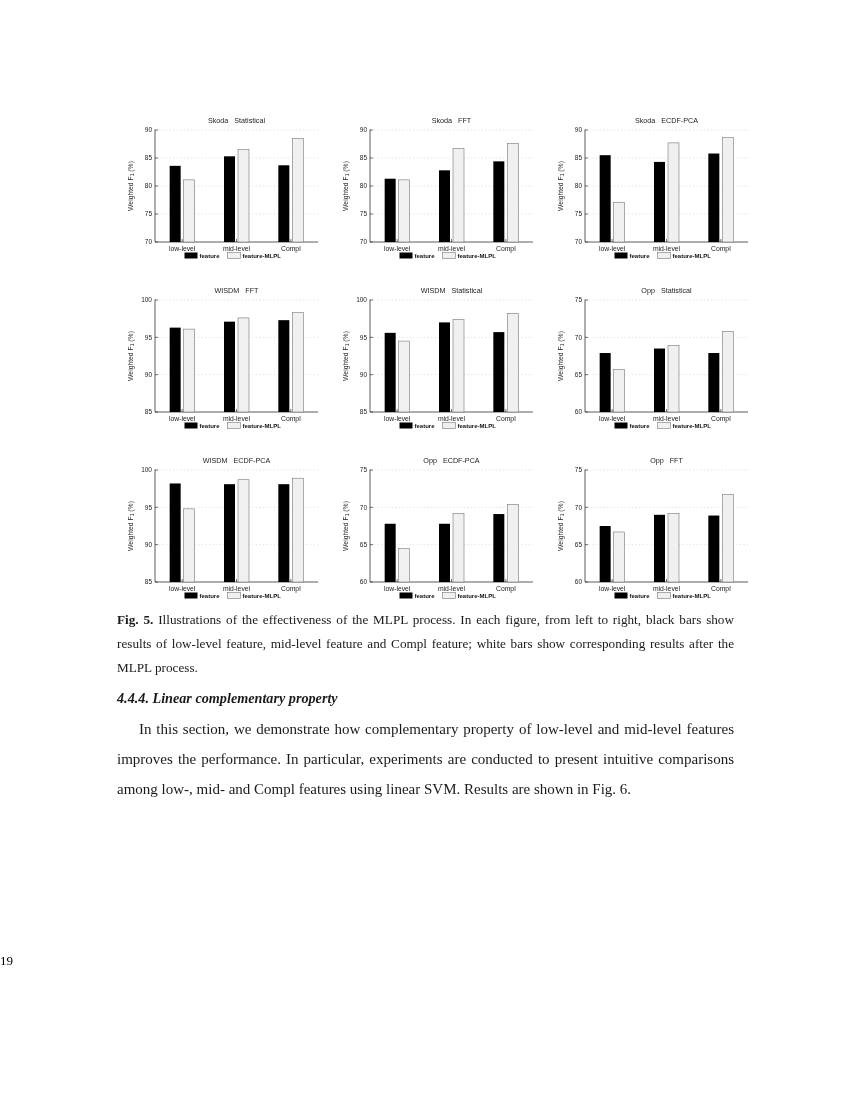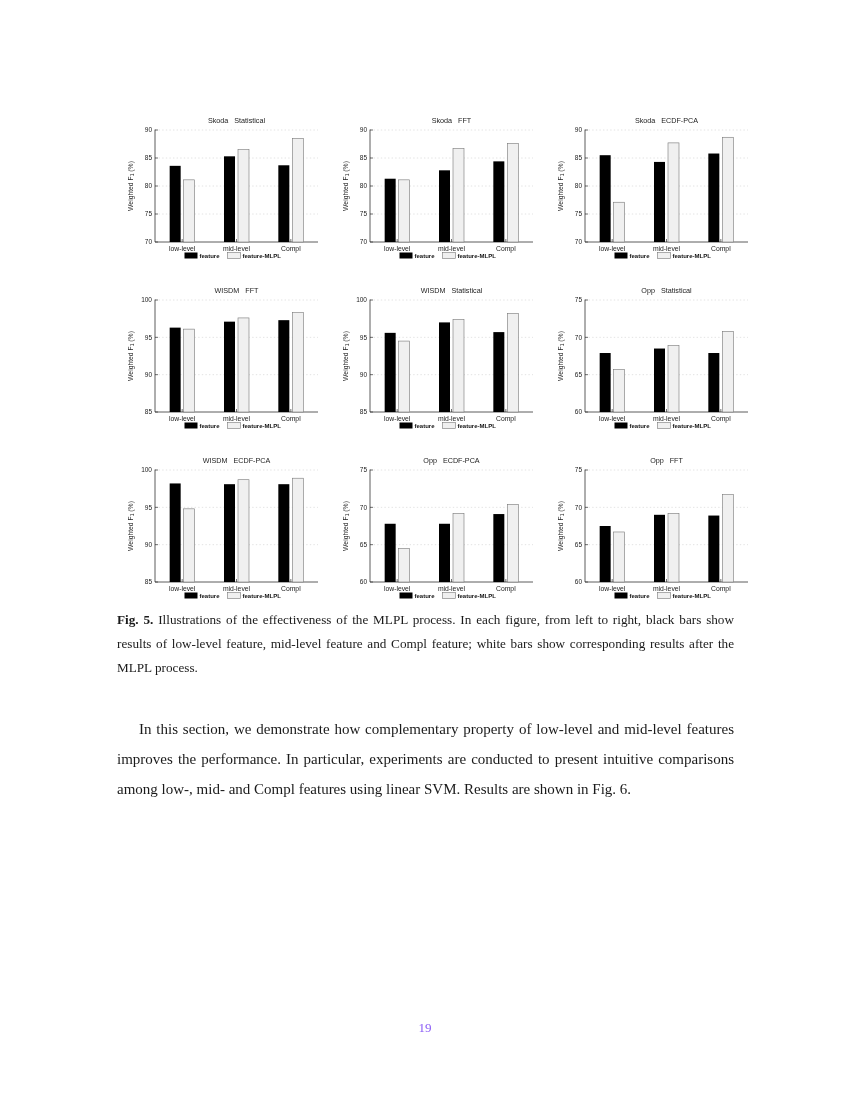--- a/index.html
+++ b/index.html
@@ -54,25 +54,25 @@
     width: 617px;
     font-size: 15px;
     line-height: 30px;
     text-align: justify;
     text-indent: 22px;
     color: #1a1a1a;
   }
   .page-number {
     position: absolute;
     left: 0;
-    top: 1020px;
+    top: 953px;
     width: 100%;
-    text-align: center;
+    text-align: left;
     font-size: 13px;
-    color: #8b5cf6;
+    color: #000000;
   }
 </style>
 </head>
 <body>
 
 <div class="page">
 
   <div class="figure-grid">
     <div class="chart-cell">
         <svg viewBox="0 0 200 152" width="200" height="152">
@@ -395,18 +395,19 @@
           <rect x="59.5" y="140.5" width="13" height="6" fill="#000000"></rect>
           <text x="74.5" y="146" font-size="6" font-weight="bold" fill="#111">feature</text>
           <rect x="102.5" y="140.5" width="13" height="6" fill="#f0f0f0" stroke="#777" stroke-width="0.6"></rect>
           <text x="117.5" y="146" font-size="6" font-weight="bold" fill="#111">feature-MLPL</text>
         </svg>
       </div>
   </div>
 
   <p class="caption"><span class="cap-label">Fig. 5.</span><span> Illustrations of the effectiveness of the MLPL process. In each figure, from left to right, black bars show results of low-level feature, mid-level feature and Compl feature; white bars show corresponding results after the MLPL process.</span></p>
 
+  <h3 class="section-heading">4.4.4. Linear complementary property</h3>
 
   <p class="body-paragraph">In this section, we demonstrate how complementary property of low-level and mid-level features improves the performance. In particular, experiments are conducted to present intuitive comparisons among low-, mid- and Compl features using linear SVM. Results are shown in Fig. 6.</p>
 
   <div class="page-number">19</div>
 
 </div>
 
 </body></html>

